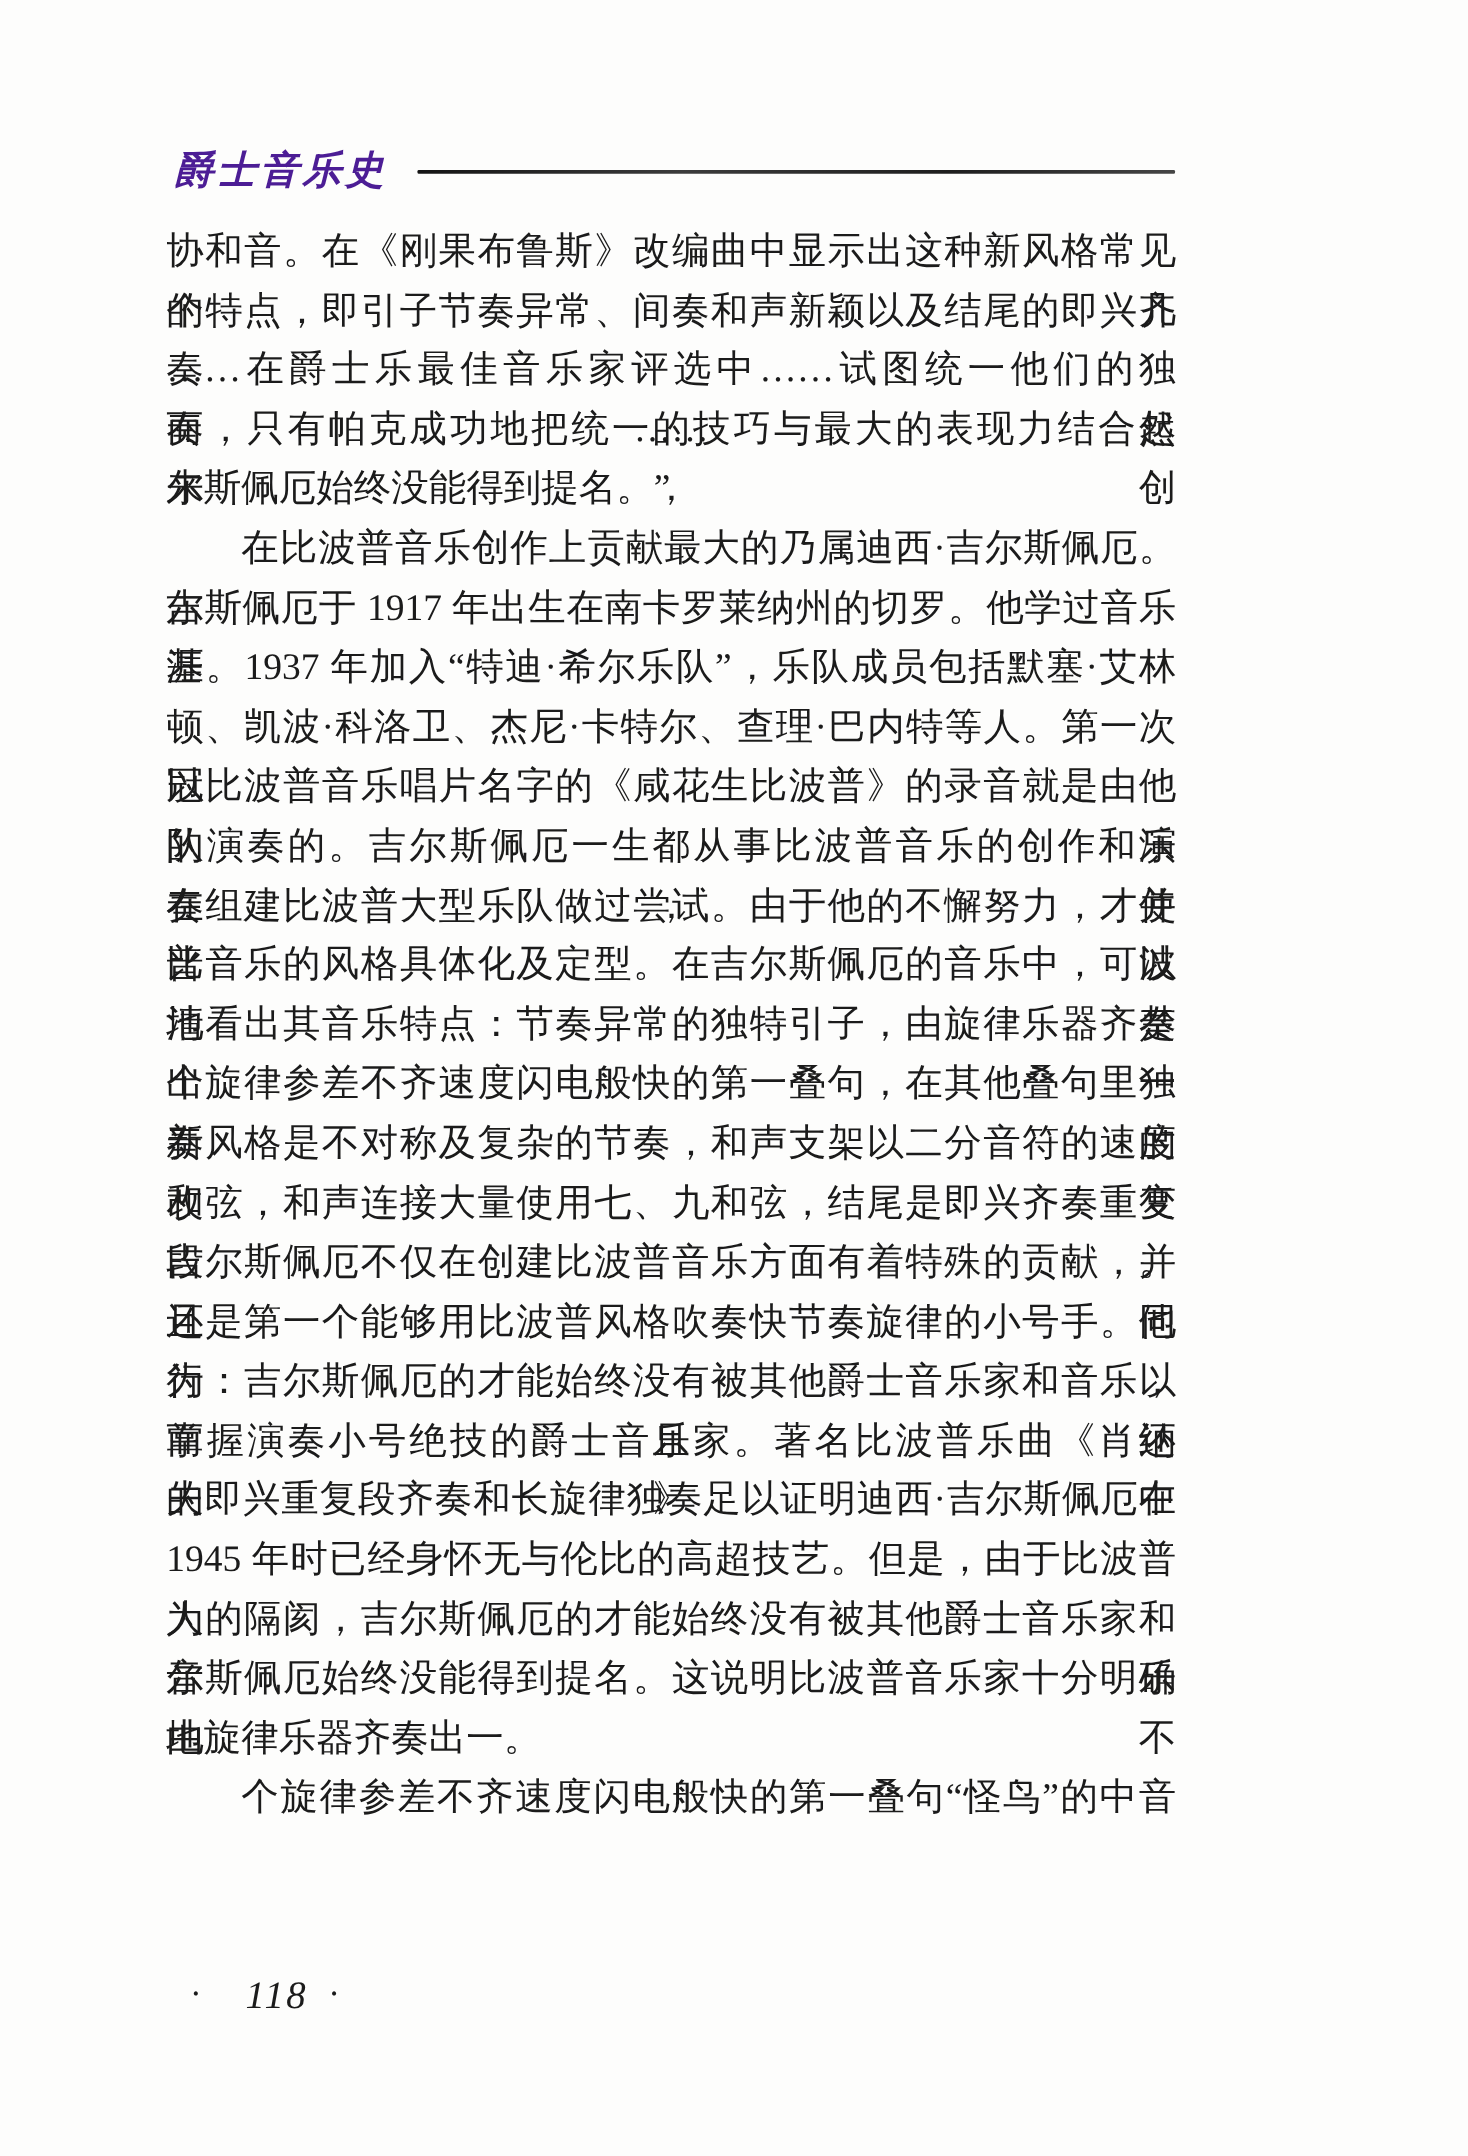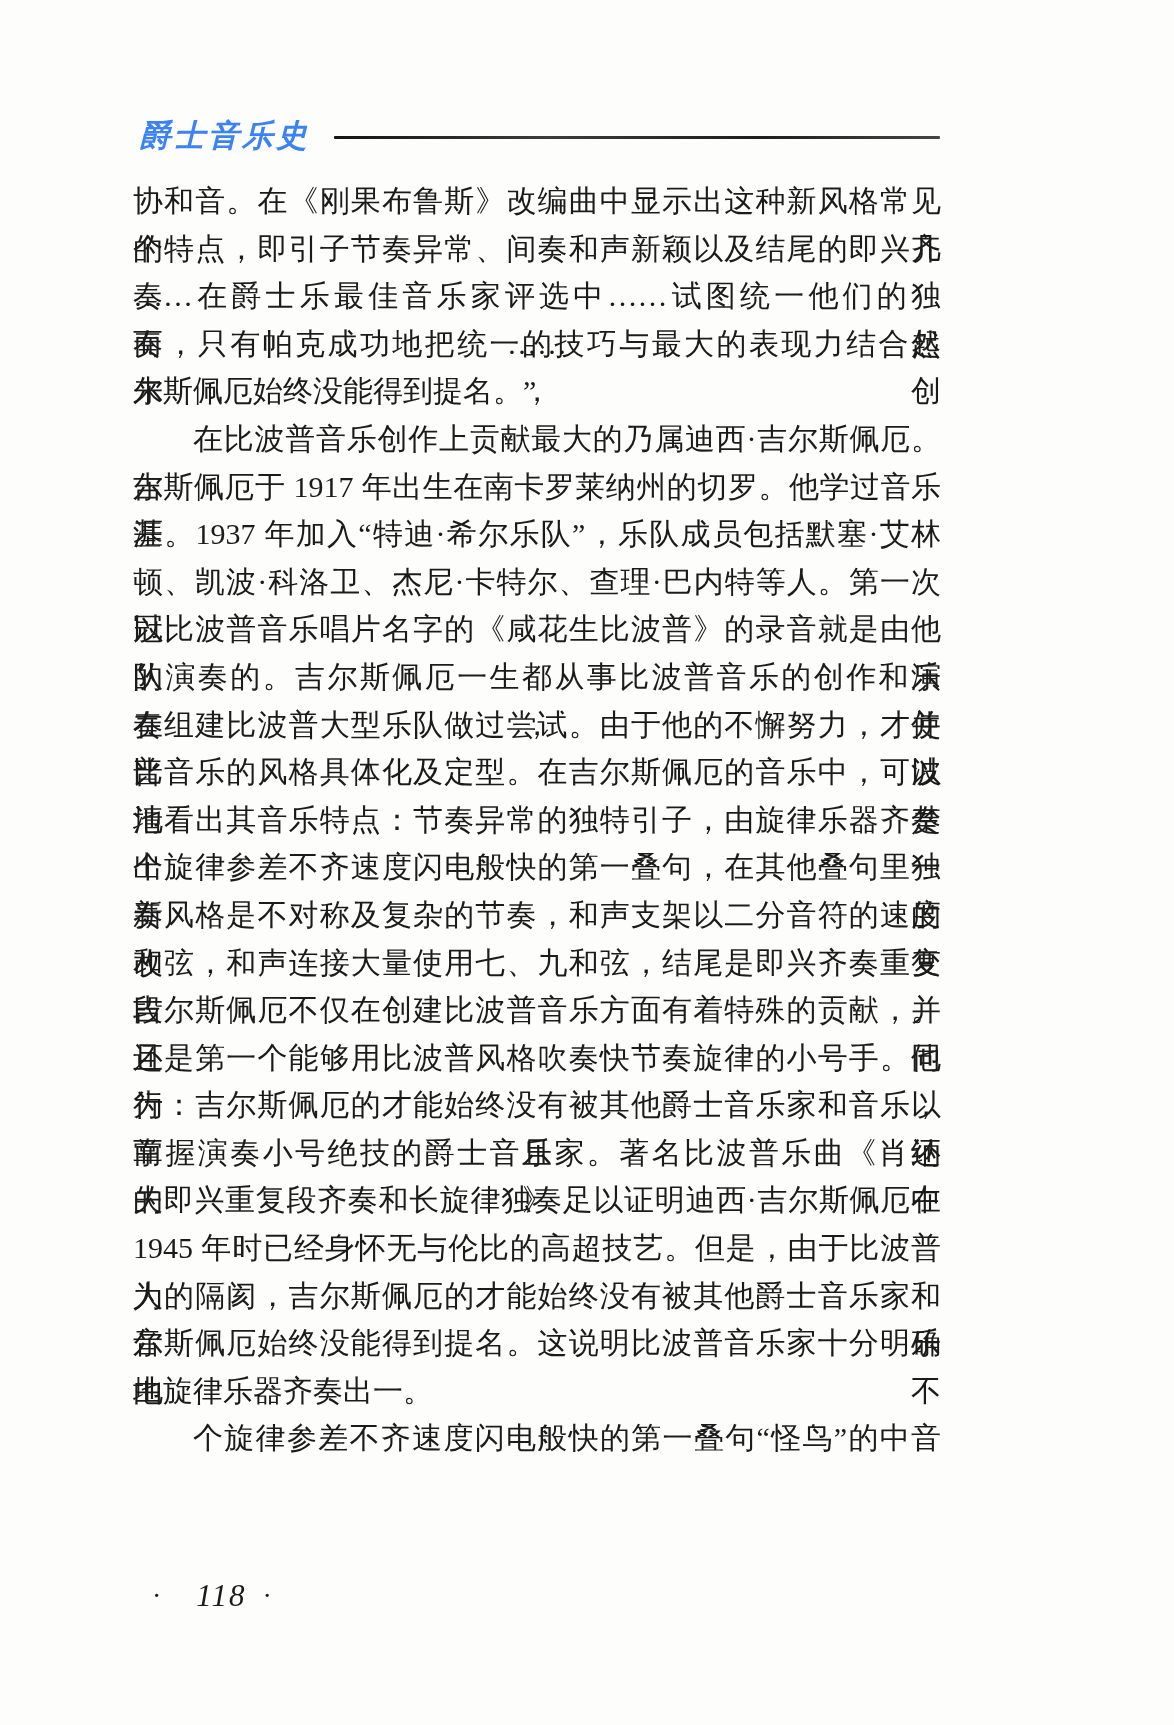--- a/index.html
+++ b/index.html
@@ -24,21 +24,21 @@
     height: 48px;
     display: flex;
     align-items: center;
   }
   .header-title {
     font-size: 31px;
     font-weight: bold;
     font-style: italic;
     letter-spacing: 3px;
     white-space: nowrap;
-    color: #3b82f6;
+    color: #4c1d95;
   }
   .header-rule {
     flex: 1;
     height: 3px;
     margin-left: 24px;
     margin-top: 2px;
     background: linear-gradient(to right, #141414, #3c3c3c 35%, #1e1e1e 70%, #454545);
     border-radius: 1px;
   }
   .body-text {

